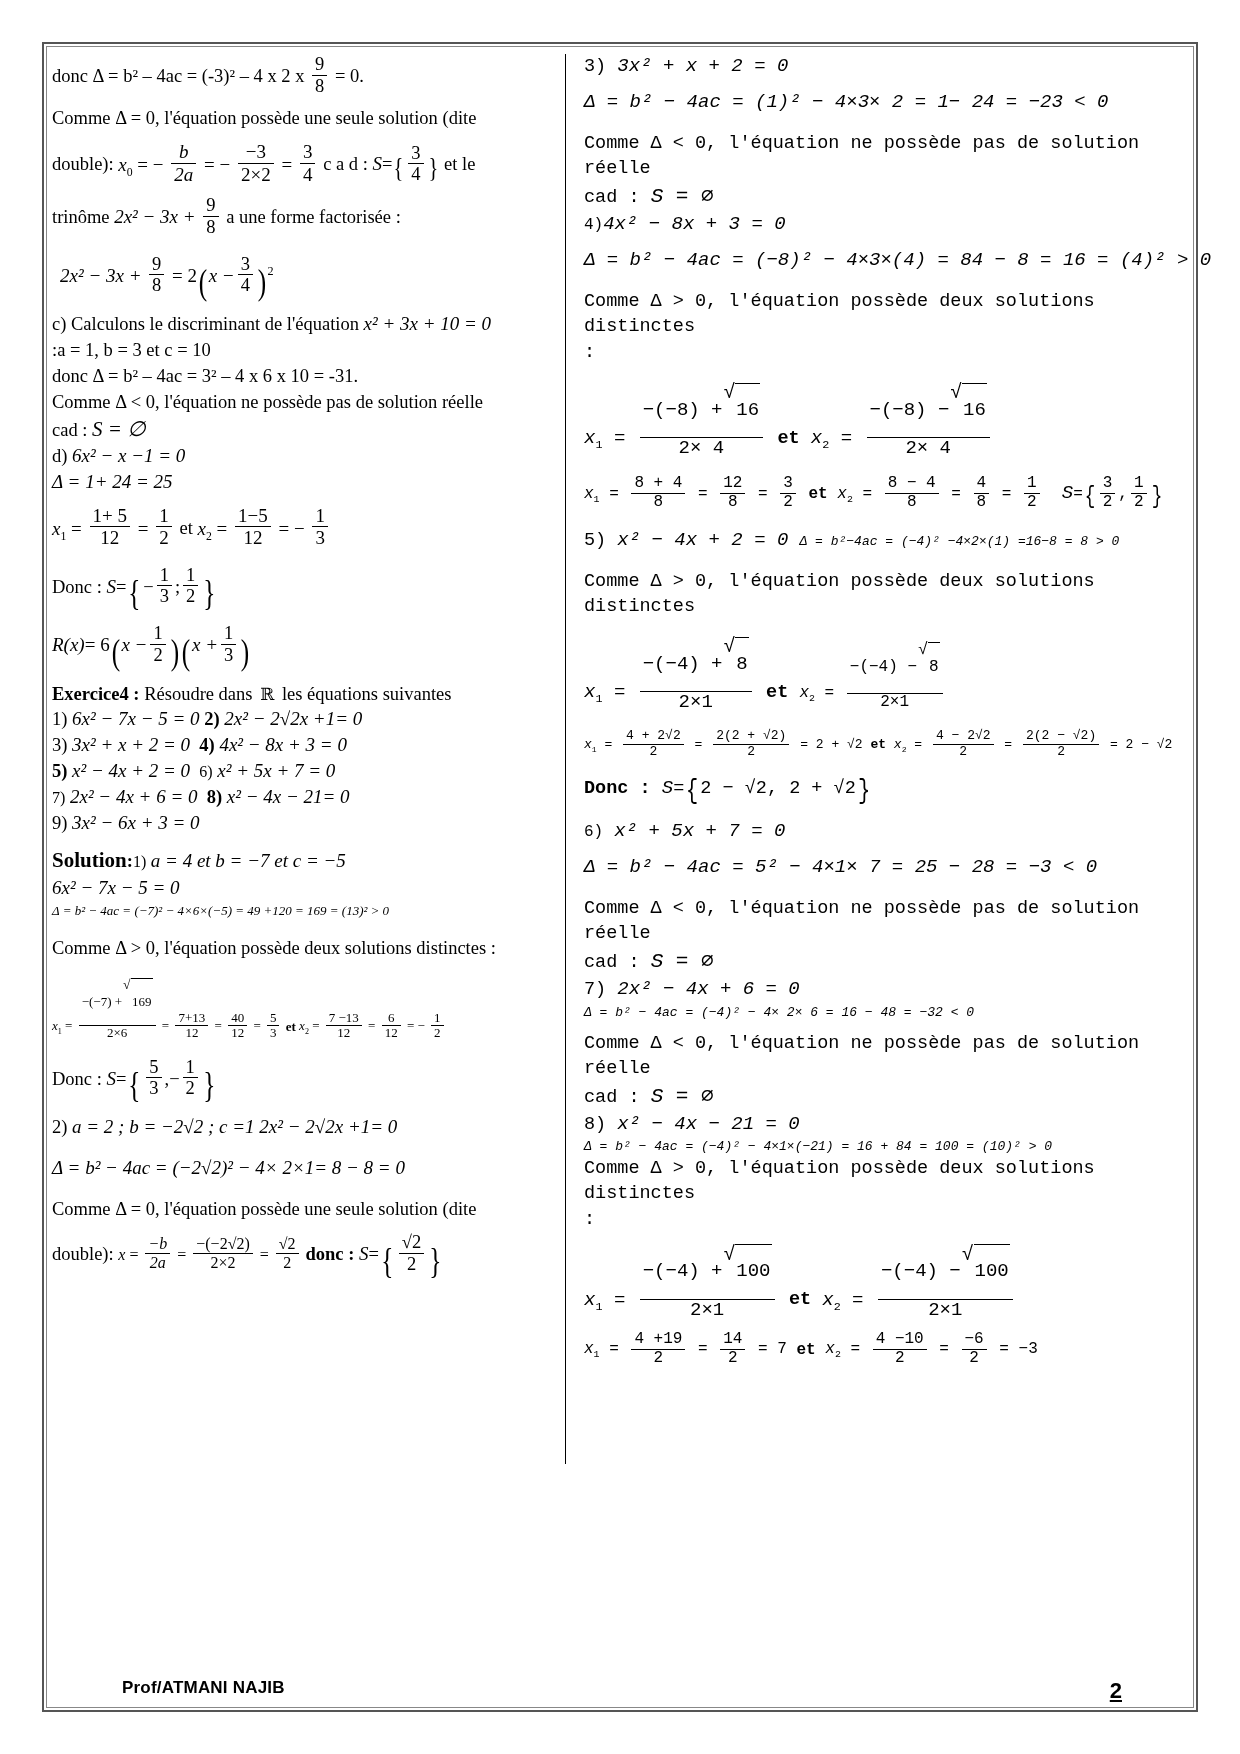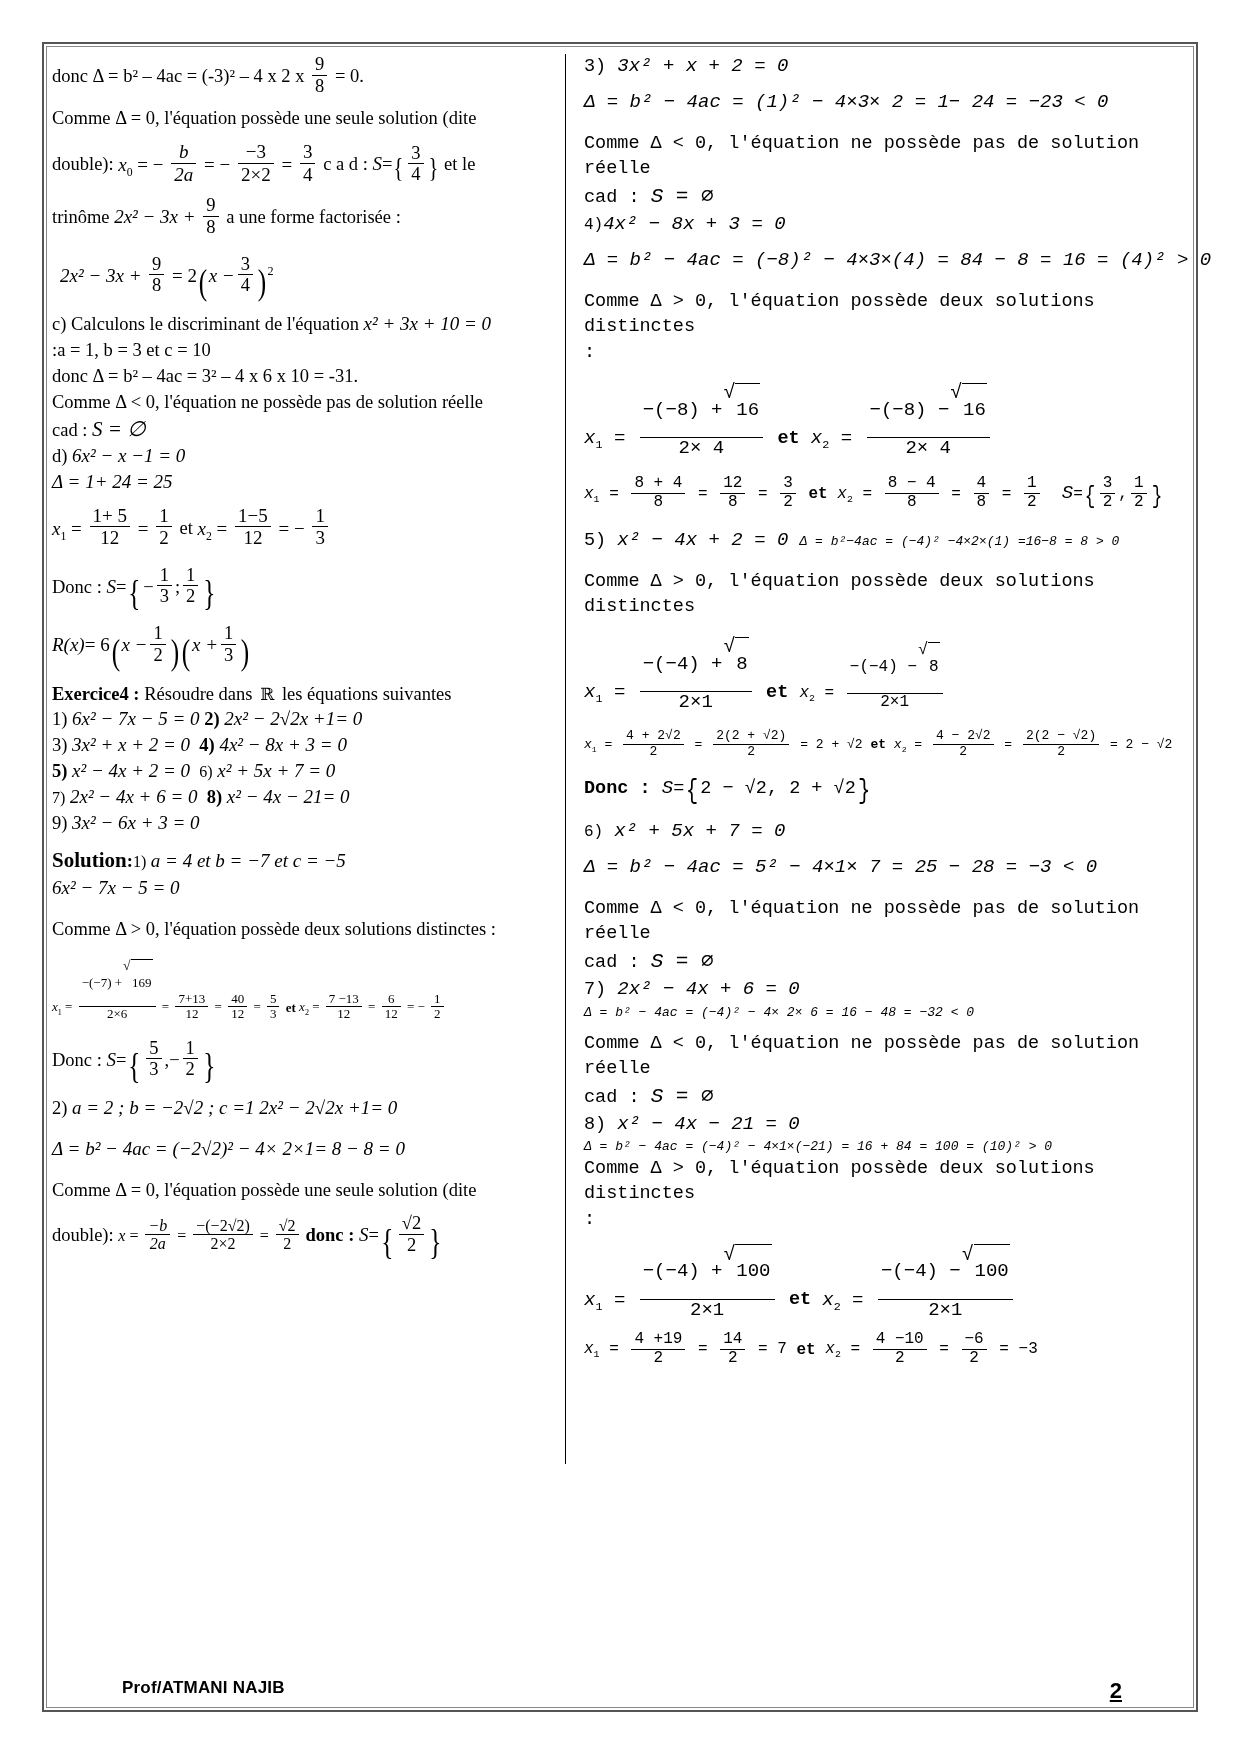--- a/index.html
+++ b/index.html
@@ -341,20 +341,23 @@
         <span class="eq">3x² − 6x + 3 = 0</span>
       </p>
 
       <p class="ln sp-t">
         <span class="bold big">Solution</span><span class="bold">:</span><span class="small">1)</span>
         <span class="eq">a = 4  et  b = −7 et  c = −5</span>
       </p>
       <p class="ln">
         <span class="eq">6x² − 7x − 5 = 0</span>
       </p>
+      <p class="ln xsmall">
+        <span class="eq xsmall">Δ = b² − 4ac = (−7)² − 4×6×(−5) = 49 +120 = 169 = (13)² &gt; 0</span>
+      </p>
 
       <p class="ln sp-t-lg wrapok">Comme Δ &gt; 0, l'équation possède deux solutions distinctes :</p>
 
       <p class="ln sp-t-lg xsmall">
         <span class="eq xsmall">
           <span>x</span><sub>1</sub>
           <span class="up">=</span>
           <span class="fr">
             <span class="num up"><span>−(−7) +</span><span class="sq"><span class="rad">169</span></span></span>
             <span class="den up">2×6</span>

